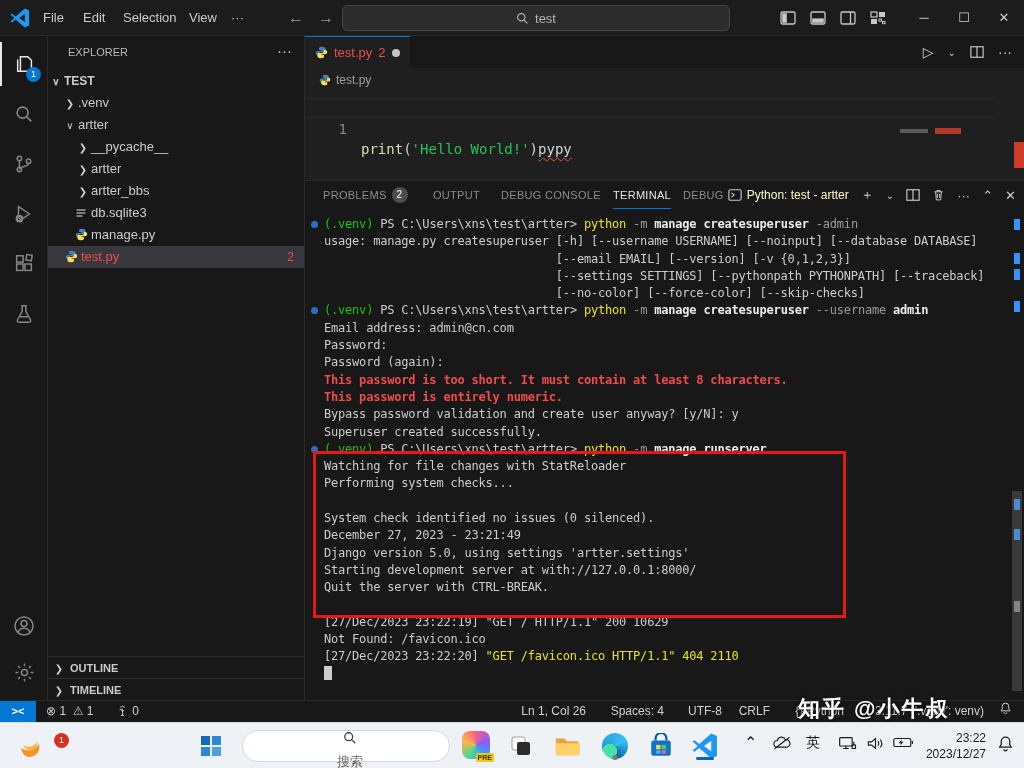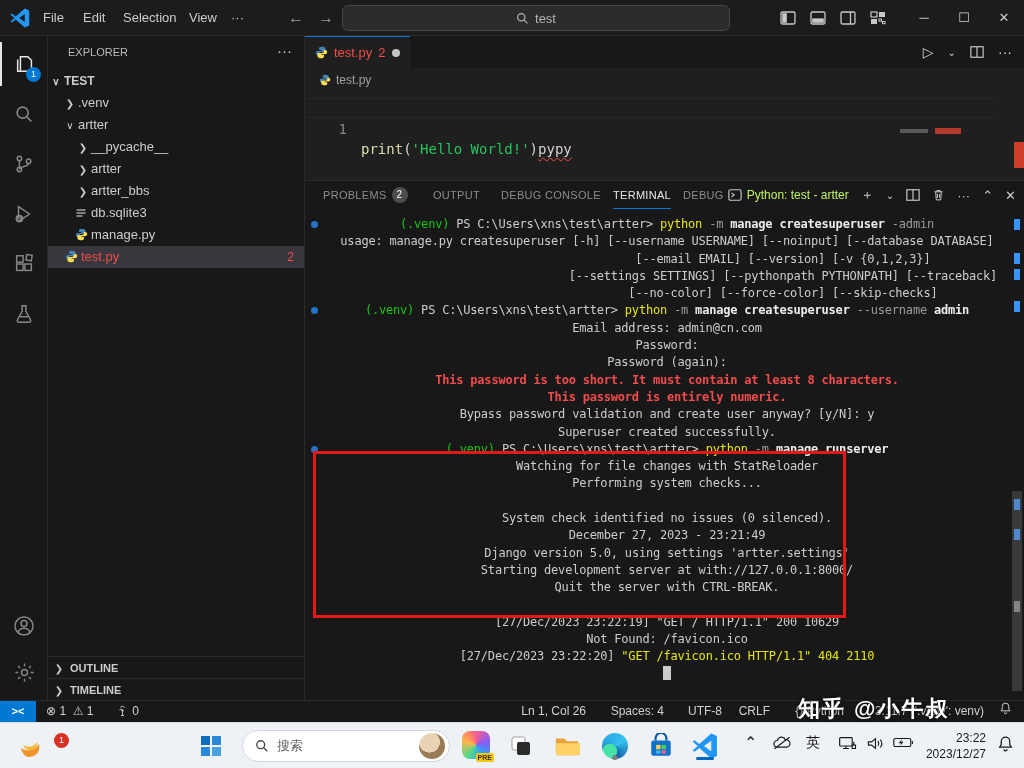--- a/index.html
+++ b/index.html
@@ -79,22 +79,22 @@
     background:#181818; border-top:1px solid #2a2a2a; }
   #panel-tabs { position:absolute; left:0; top:0; width:719px; height:28px; }
   .ptab { position:absolute; top:0; height:28px; line-height:28px; font-size:11px;
     color:#8c8c8c; letter-spacing:.3px; }
   .ptab-active { color:#e7e7e7; border-bottom:1px solid #0078d4; }
   #problems-badge { display:inline-block; margin-left:5px; width:16px; height:16px;
     line-height:16px; border-radius:50%; background:#4d4d4d; color:#fff; font-size:10px;
     text-align:center; vertical-align:1px; }
   #panel-toolbar { position:absolute; right:8px; top:0; height:28px; display:flex;
     align-items:center; gap:12px; color:#cccccc; font-size:13px; }
-  #shell-label { font-size:12px; color:#bef264; display:flex; align-items:center; gap:5px; }
-  #terminal-lines { position:absolute; left:19px; top:35px; right:14px; bottom:0;text-align:center; }
+  #shell-label { font-size:12px; color:#fef9c3; display:flex; align-items:center; gap:5px; }
+  #terminal-lines { position:absolute; left:19px; top:35px; right:14px; bottom:0; }
   .tline { position:relative; height:17.3px; line-height:17.3px;
     font-family:"DejaVu Sans Mono", monospace; font-size:12px; letter-spacing:-0.2px;
     white-space:pre; color:#cccccc; }
   .tdot { position:absolute; left:-13px; top:5px; width:7px; height:7px; border-radius:50%;
     background:#2472c8; }
   .t-f { color:#cccccc; } .t-g { color:#16c60c; } .t-y { color:#e5e510; }
   .t-d { color:#9b9b9b; } .t-b { color:#ececec; font-weight:bold; }
   .t-r { color:#f14c4c; font-weight:bold; } .t-yl { color:#e5e510; }
   .tcursor { display:inline-block; width:8px; height:14px; background:#cccccc;
     vertical-align:-2px; }
@@ -111,21 +111,21 @@
     color:#fff; text-align:center; line-height:21px; font-size:11px; font-weight:bold; }
   .sb-item { position:absolute; top:0; height:21px; line-height:21px; white-space:nowrap; }
 
   
   #taskbar { position:absolute; left:0; top:722px; width:1024px; height:46px;
     background:#eef1f6; border-top:1px solid #d8dbe0; color:#1b1b1b; }
   .tk { position:absolute; top:8px; width:30px; height:30px; display:flex;
     align-items:center; justify-content:center; }
   #tk-search { position:absolute; left:242px; top:7px; width:208px; height:32px;
     background:#ffffff; border:1px solid #d5d8dd; border-radius:16px; display:flex;
-    align-items:center; gap:8px; padding:0 4px 0 12px; font-size:13px; color:#5f5f5f; }
+    align-items:center; gap:8px; padding:0 4px 0 12px; font-size:13px; color:#5f5f5f;flex-direction:column; }
   #tk-avatar { margin-left:auto; width:26px; height:26px; border-radius:50%;
     background:radial-gradient(circle at 40% 35%, #e8d3b5 0 45%, #9a7b55 46% 100%); }
   #tk-app-badge { position:absolute; left:38px; top:2px; width:15px; height:15px;
     background:#d93025; border-radius:50%; color:#fff; font-size:9px; line-height:15px;
     text-align:center; }
   #copilot { position:absolute; left:462px; top:8px; width:28px; height:28px; border-radius:8px;
     background:conic-gradient(#f95f8b,#8a5cf5,#31a1f3,#55d78a,#ffb546,#f95f8b); }
   #copilot-badge { position:absolute; right:-4px; bottom:-3px; background:#f2c811;
     color:#3b3000; font-size:7px; font-weight:bold; padding:1px 2px; border-radius:2px; }
   .tk-indicator { position:absolute; bottom:1px; left:50%; transform:translateX(-50%);

